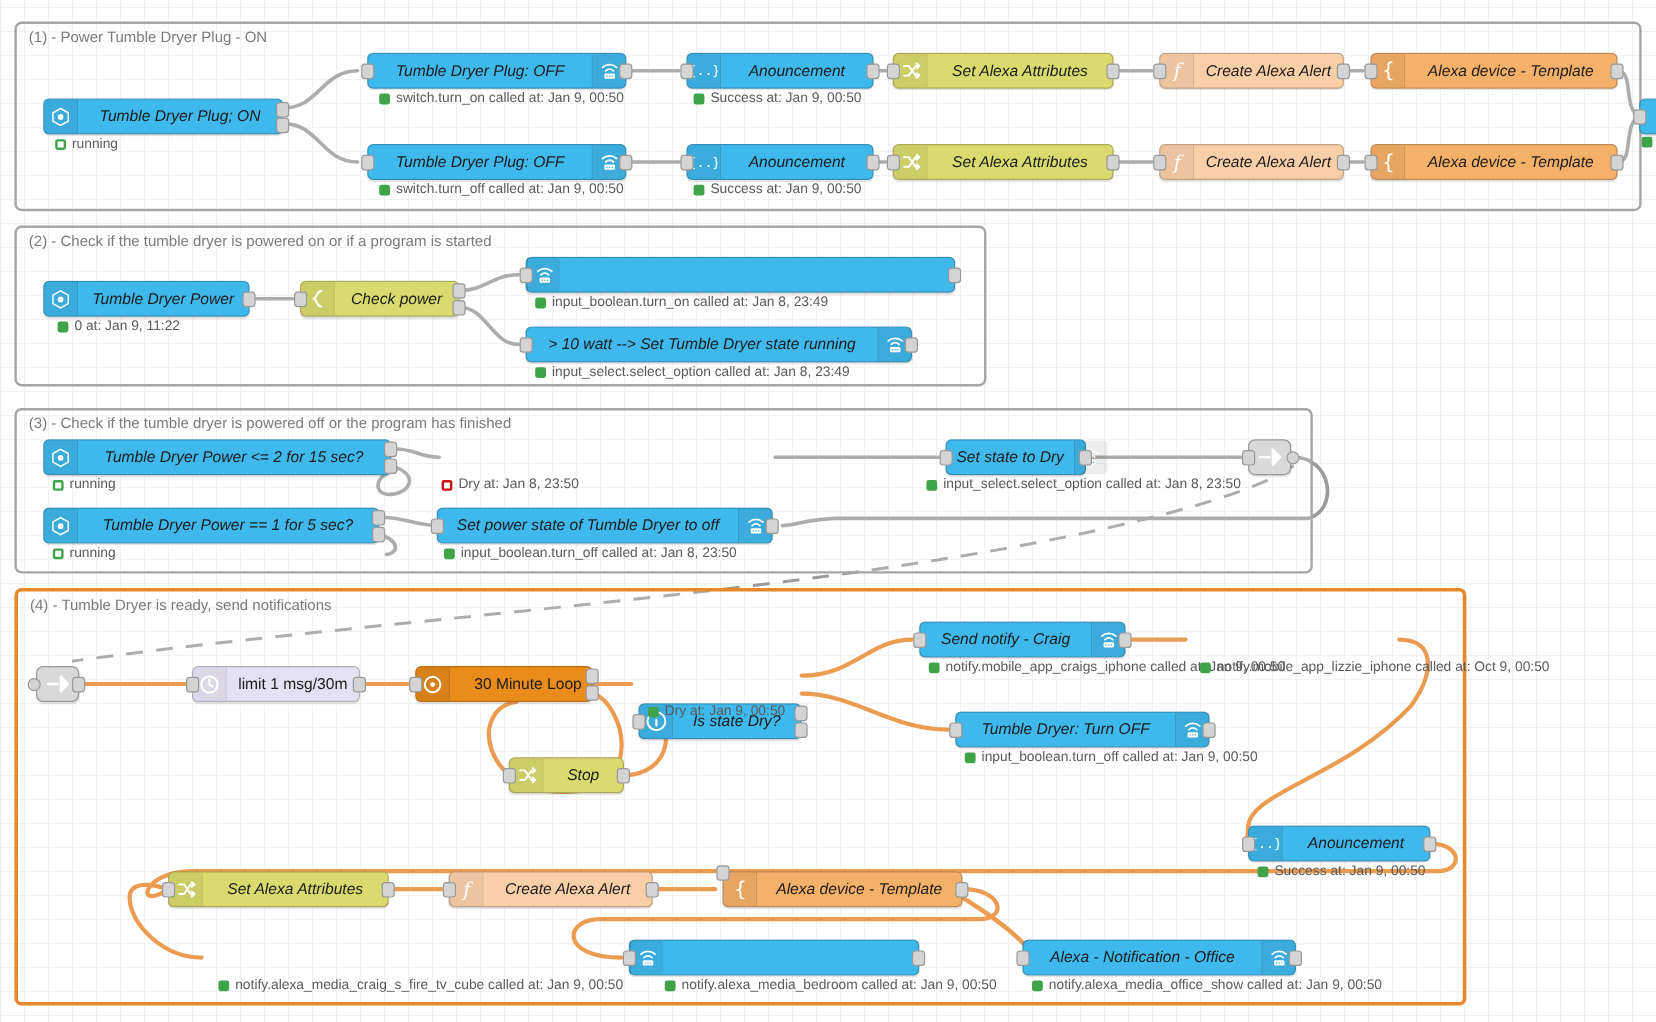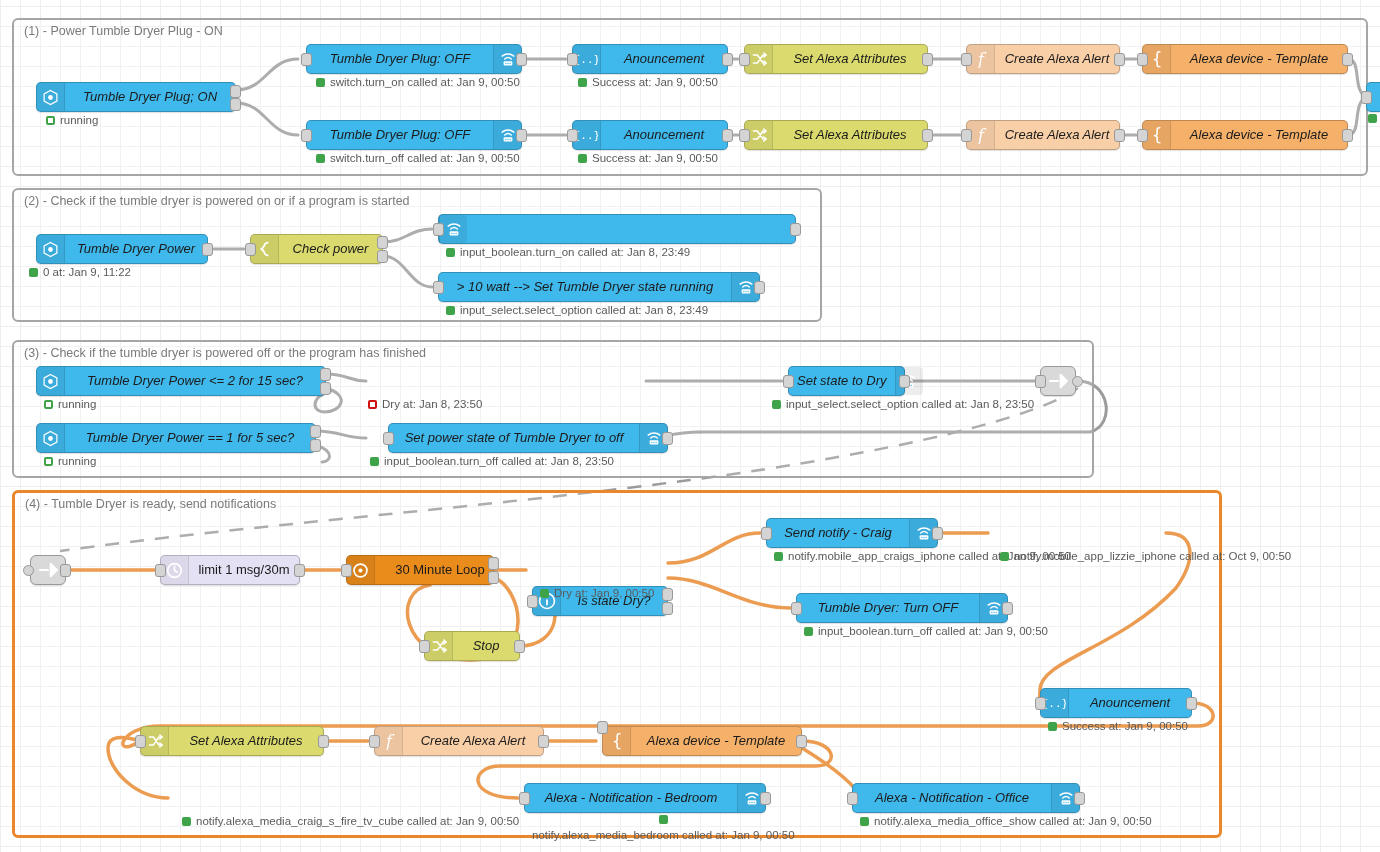--- a/index.html
+++ b/index.html
@@ -374,21 +374,21 @@
   <div class="node n-blue" style="left:36px; top:234px; width:172px;">
     <div class="icon-box">
       <svg width="17" height="17" viewBox="0 0 24 24">
           <path d="M12 2 21 7v10l-9 5-9-5V7z" fill="none" stroke="#fff" stroke-width="1.7"></path>
           <circle cx="12" cy="12" r="3.4" fill="#fff"></circle>
         </svg>
     </div>
     <div class="label">Tumble Dryer Power</div>
     <div class="port" style="right:-6px; top:8px;"></div>
   </div>
-  <div class="status" style="left:29px; top:266px;">
+  <div class="status" style="left:48px; top:266px;">
     <span class="dot green"></span>
     <span>0 at: Jan 9, 11:22</span>
   </div>
 
   <div class="node n-yellow" style="left:250px; top:234px; width:133px;">
     <div class="icon-box">
       <svg width="15" height="16" viewBox="0 0 18 20">
           <path d="M13 2 C7 2 10 10 4 10 C10 10 7 18 13 18" stroke="#fff" stroke-width="2.2" fill="none" stroke-linecap="round"></path>
         </svg>
     </div>
@@ -499,21 +499,21 @@
     </div>
     <div class="label">Tumble Dryer Power == 1 for 5 sec?</div>
     <div class="port" style="right:-6px; top:1px;"></div>
     <div class="port" style="right:-6px; top:15px;"></div>
   </div>
   <div class="status" style="left:44px; top:455px;">
     <span class="dot hollow-green"></span>
     <span>running</span>
   </div>
 
-  <div class="node n-blue" style="left:388px; top:423px; width:280px;">
+  <div class="node n-blue" style="left:364px; top:423px; width:280px;">
     <div class="label">Set power state of Tumble Dryer to off</div>
     <div class="icon-box right">
       <svg width="18" height="16" viewBox="0 0 24 22">
           <path d="M4 7c4.5-4 11.5-4 16 0" stroke="#fff" stroke-width="2" fill="none" stroke-linecap="round"></path>
           <path d="M7.5 11c2.7-2.4 6.3-2.4 9 0" stroke="#fff" stroke-width="2" fill="none" stroke-linecap="round"></path>
           <rect x="6" y="14" width="12" height="6" rx="1.4" fill="#fff"></rect>
           <circle cx="9" cy="17.2" r="0.9" fill="#3fb8ec"></circle>
           <circle cx="12" cy="17.2" r="0.9" fill="#3fb8ec"></circle>
           <circle cx="15" cy="17.2" r="0.9" fill="#3fb8ec"></circle>
         </svg>
@@ -686,35 +686,34 @@
     <div class="port" style="left:-6px; top:-6px;"></div>
     <div class="port" style="right:-6px; top:8px;"></div>
   </div>
 
   <div class="status" style="left:182px; top:815px;">
     <span class="dot green"></span>
     <span>notify.alexa_media_craig_s_fire_tv_cube called at: Jan 9, 00:50</span>
   </div>
 
   <div class="node n-blue" style="left:524px; top:783px; width:242px;">
-    <div class="label">Alexa - Notification - Bedroom</div>
-    <div class="icon-box right">
-      <svg width="18" height="16" viewBox="0 0 24 22">
-          <path d="M4 7c4.5-4 11.5-4 16 0" stroke="#fff" stroke-width="2" fill="none" stroke-linecap="round"></path>
-          <path d="M7.5 11c2.7-2.4 6.3-2.4 9 0" stroke="#fff" stroke-width="2" fill="none" stroke-linecap="round"></path>
-          <rect x="6" y="14" width="12" height="6" rx="1.4" fill="#fff"></rect>
-          <circle cx="9" cy="17.2" r="0.9" fill="#3fb8ec"></circle>
-          <circle cx="12" cy="17.2" r="0.9" fill="#3fb8ec"></circle>
-          <circle cx="15" cy="17.2" r="0.9" fill="#3fb8ec"></circle>
-        </svg>
-    </div>
-    <div class="port" style="left:-6px; top:8px;"></div>
-    <div class="port" style="right:-6px; top:8px;"></div>
-  </div>
-  <div class="status" style="left:532px; top:815px;flex-direction:column;">
+    <div class="icon-box right">
+      <svg width="18" height="16" viewBox="0 0 24 22">
+          <path d="M4 7c4.5-4 11.5-4 16 0" stroke="#fff" stroke-width="2" fill="none" stroke-linecap="round"></path>
+          <path d="M7.5 11c2.7-2.4 6.3-2.4 9 0" stroke="#fff" stroke-width="2" fill="none" stroke-linecap="round"></path>
+          <rect x="6" y="14" width="12" height="6" rx="1.4" fill="#fff"></rect>
+          <circle cx="9" cy="17.2" r="0.9" fill="#3fb8ec"></circle>
+          <circle cx="12" cy="17.2" r="0.9" fill="#3fb8ec"></circle>
+          <circle cx="15" cy="17.2" r="0.9" fill="#3fb8ec"></circle>
+        </svg>
+    </div>
+    <div class="port" style="left:-6px; top:8px;"></div>
+    <div class="port" style="right:-6px; top:8px;"></div>
+  </div>
+  <div class="status" style="left:554px; top:815px;">
     <span class="dot green"></span>
     <span>notify.alexa_media_bedroom called at: Jan 9, 00:50</span>
   </div>
 
   <div class="node n-blue" style="left:852px; top:783px; width:228px;">
     <div class="label">Alexa - Notification - Office</div>
     <div class="icon-box right">
       <svg width="18" height="16" viewBox="0 0 24 22">
           <path d="M4 7c4.5-4 11.5-4 16 0" stroke="#fff" stroke-width="2" fill="none" stroke-linecap="round"></path>
           <path d="M7.5 11c2.7-2.4 6.3-2.4 9 0" stroke="#fff" stroke-width="2" fill="none" stroke-linecap="round"></path>

